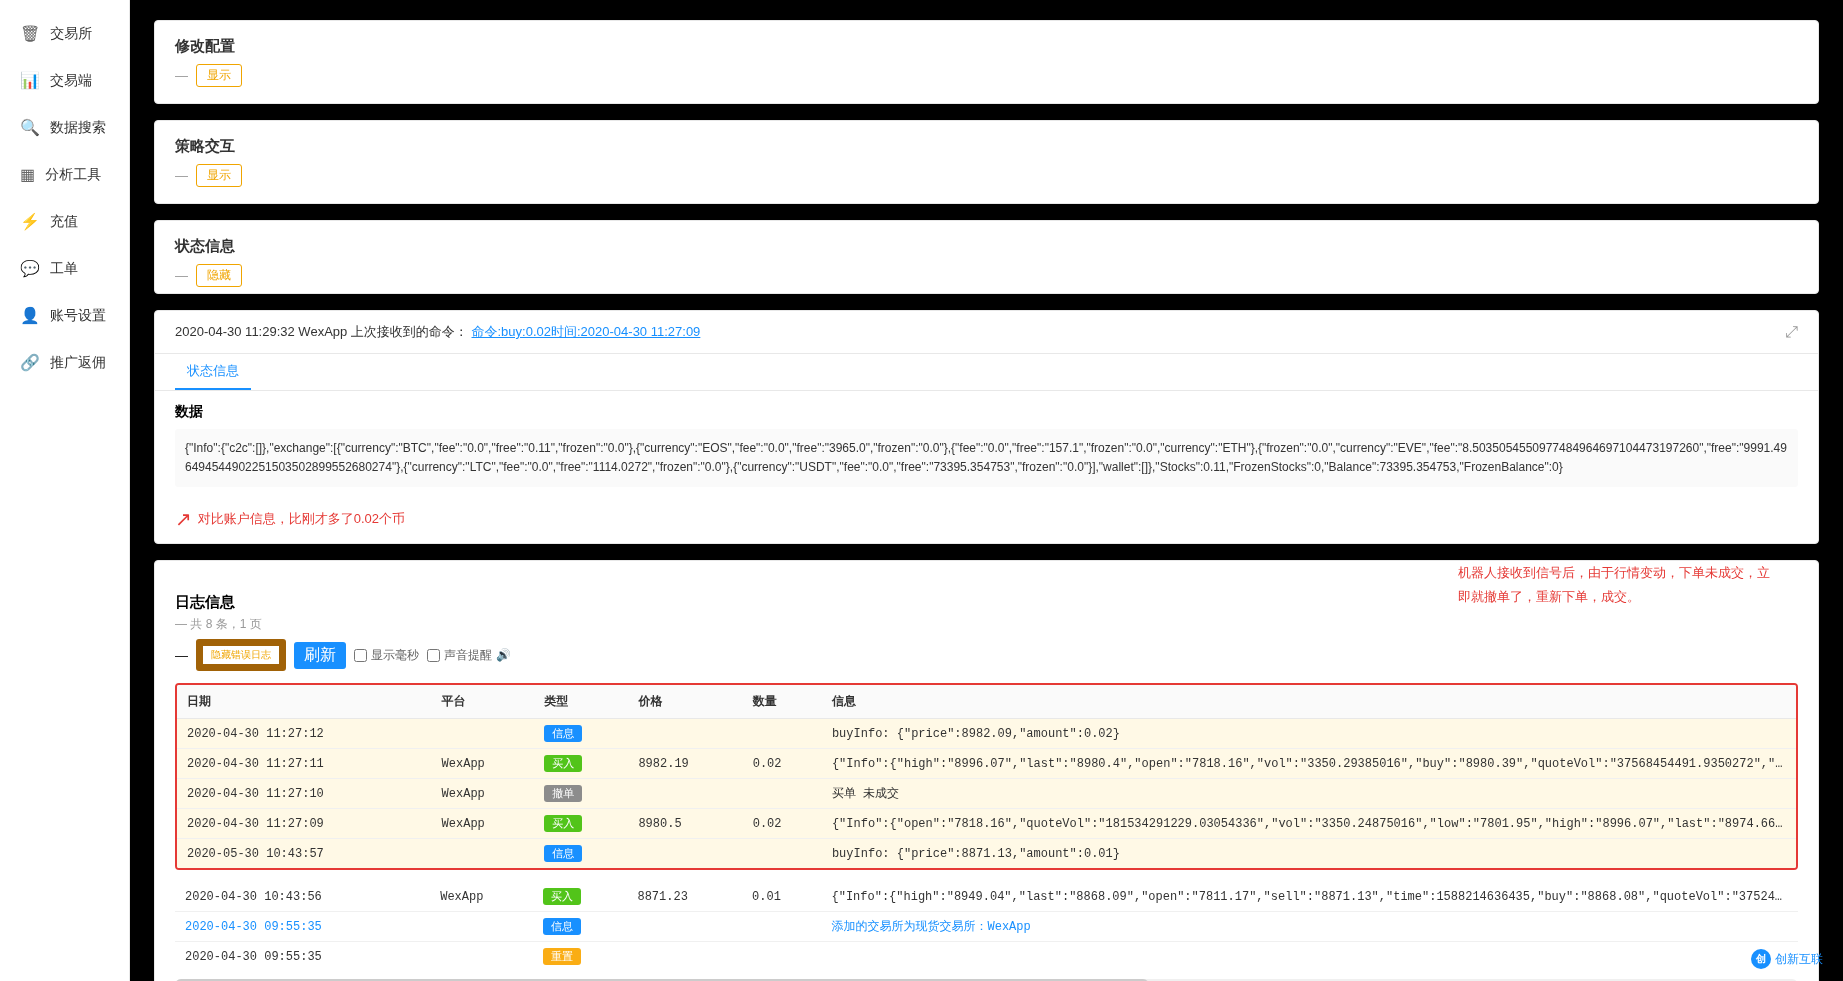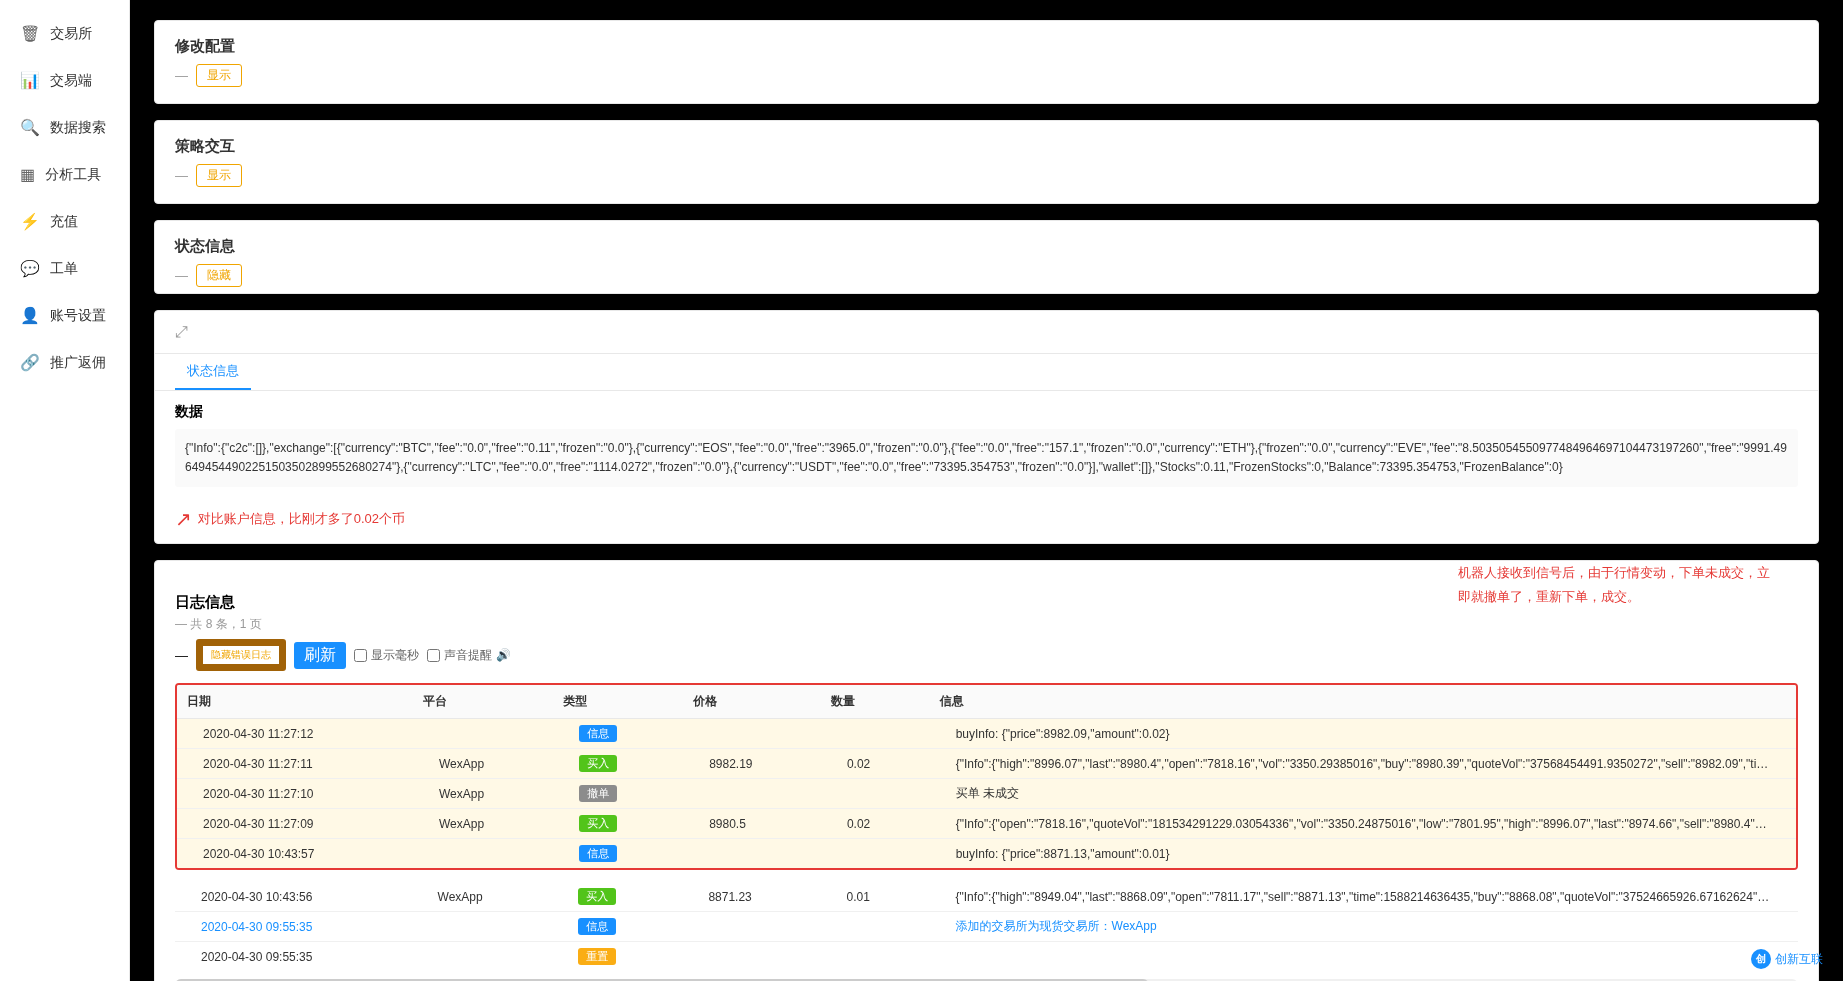--- a/index.html
+++ b/index.html
@@ -223,24 +223,25 @@
     }
     .log-table th {
       padding: 8px 10px;
       text-align: left;
       font-weight: bold;
       color: #333;
       border-bottom: 1px solid #e8e8e8;
       margin-top: 8px;
     }
     .log-table td {
-      padding: 6px 26px;
+      padding: 6px 10px;
       color: #333;
       border-bottom: 1px solid #f0f0f0;
       vertical-align: middle;
+      font-family: Liberation Mono, monospace;
     }
     .log-table tr:last-child td {
       border-bottom: none;
     }
 
     .badge {
       display: inline-block;
       padding: 1px 8px;
       border-radius: 3px;
       font-size: 11px;
@@ -366,20 +367,24 @@
   <div class="section-block" style="padding-bottom:6px">
     <div class="section-title">状态信息</div>
     <div class="section-row">
       <span class="dash">—</span>
       <button class="btn-hide">隐藏</button>
     </div>
   </div>
 
   <div class="status-info-block">
     <div class="status-info-header">
+      <span>
+        <span>2020-04-30 11:29:32 WexApp 上次接收到的命令：</span>
+        <span class="highlight">命令:buy:0.02时间:2020-04-30 11:27:09</span>
+      </span>
       <span class="expand-icon">⤢</span>
     </div>
     <div class="tab-bar">
       <div class="tab-item active">状态信息</div>
     </div>
     <div class="data-section">
       <div class="data-label">数据</div>
       <div class="data-content">{"Info":{"c2c":[]},"exchange":[{"currency":"BTC","fee":"0.0","free":"0.11","frozen":"0.0"},{"currency":"EOS","fee":"0.0","free":"3965.0","frozen":"0.0"},{"fee":"0.0","free":"157.1","frozen":"0.0","currency":"ETH"},{"frozen":"0.0","currency":"EVE","fee":"8.5035054550977484964697104473197260","free":"9991.496494544902251503502899552680274"},{"currency":"LTC","fee":"0.0","free":"1114.0272","frozen":"0.0"},{"currency":"USDT","fee":"0.0","free":"73395.354753","frozen":"0.0"}],"wallet":[]},"Stocks":0.11,"FrozenStocks":0,"Balance":73395.354753,"FrozenBalance":0}</div>
     </div>
     <div class="annotation">
@@ -450,21 +455,21 @@
     </tr>
             <tr style="background: rgb(255, 249, 230);">
       <td style="color:#333;white-space:nowrap">2020-04-30 11:27:09</td>
       <td>WexApp</td>
       <td><span class="badge badge-buy">买入</span></td>
       <td>8980.5</td>
       <td>0.02</td>
       <td class="info-col" style="color:#333;max-width:600px">{"Info":{"open":"7818.16","quoteVol":"181534291229.03054336","vol":"3350.24875016","low":"7801.95","high":"8996.07","last":"8974.66","sell":"8980.4","time":1588217229956,"buy":"8980.39"},"High":8996...</td>
     </tr>
             <tr style="background: rgb(255, 249, 230);">
-      <td style="color:#333;white-space:nowrap">2020-04-30 10:43:57</td>
+      <td style="color:#333;white-space:nowrap">2020-05-30 10:43:57</td>
       <td></td>
       <td><span class="badge badge-info">信息</span></td>
       <td></td>
       <td></td>
       <td class="info-col" style="color:#333;max-width:600px">buyInfo: {"price":8871.13,"amount":0.01}</td>
     </tr>
           </tbody>
       </table>
     </div>
 

